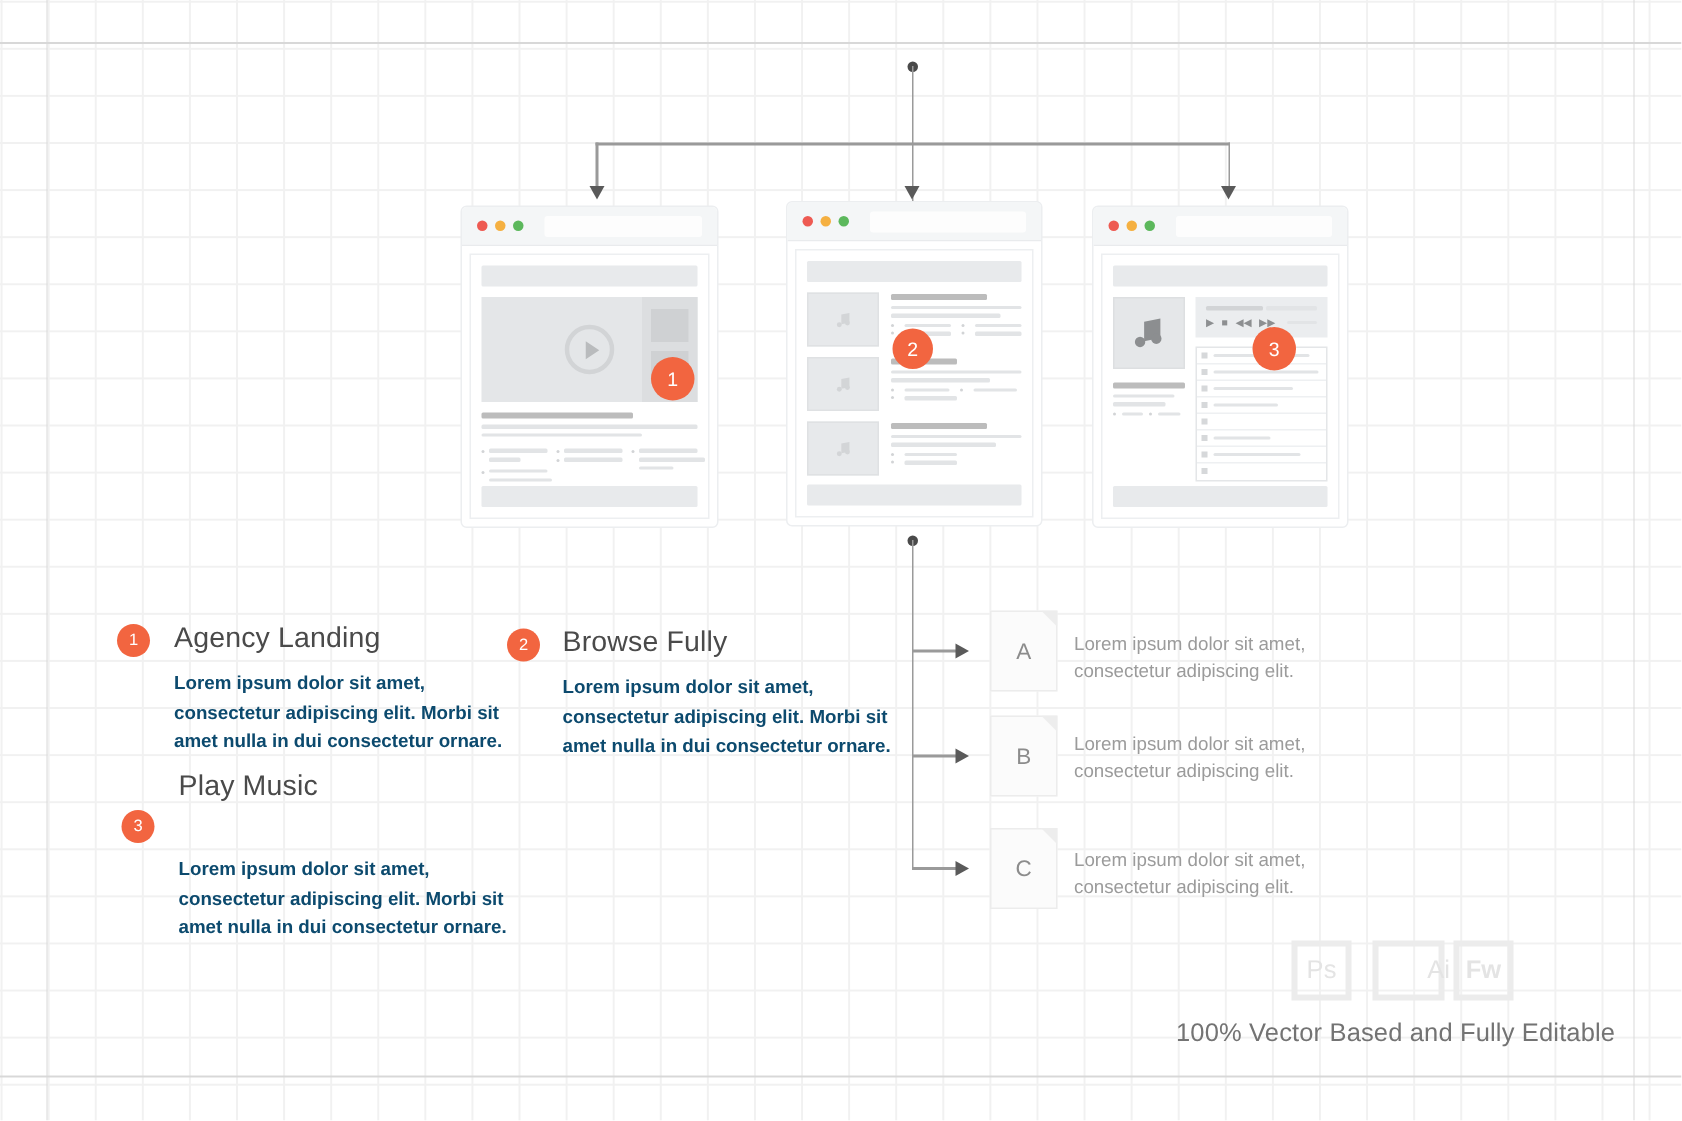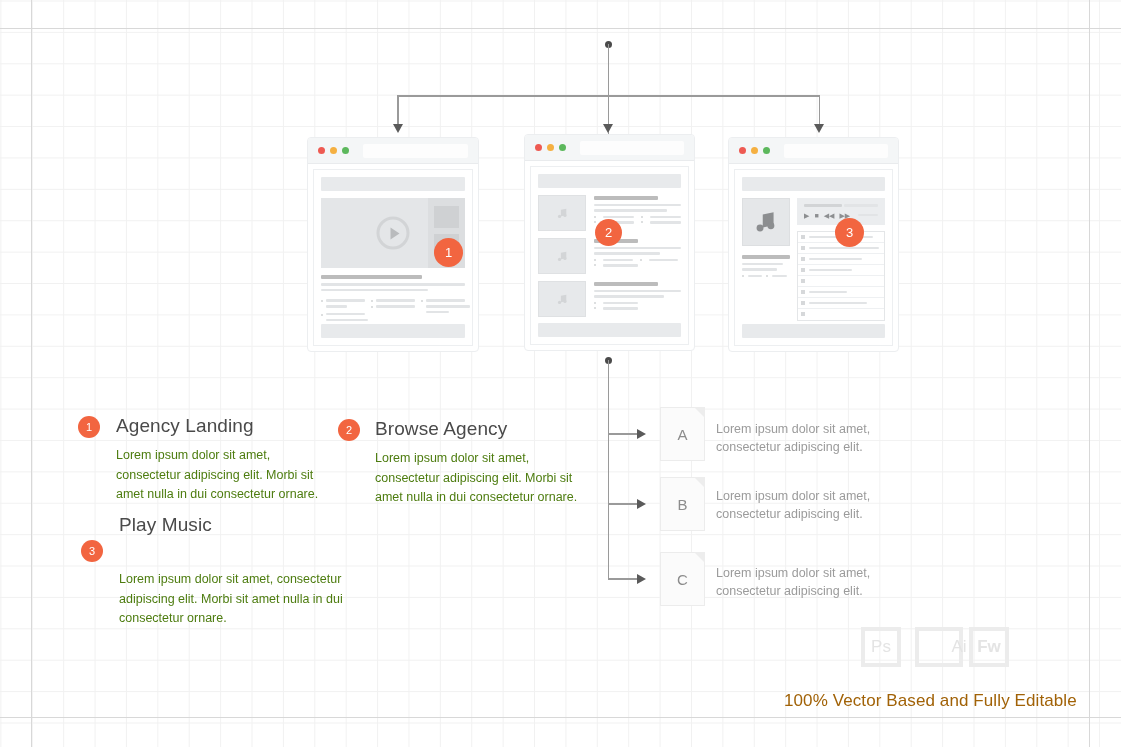--- a/index.html
+++ b/index.html
@@ -85,36 +85,36 @@
   .pico{width:4px;height:4px;background:#d6d8da;margin-right:4px;flex:none;}
 
   
   .badge{position:absolute;border-radius:50%;background:#f26540;color:#fff;
          display:flex;align-items:center;justify-content:center;
          font-size:13px;font-weight:400;}
   .badge-sm{width:22px;height:22px;font-size:11px;}
 
   
   .sec-title{font-size:19px;color:#4a4a4a;font-weight:400;letter-spacing:.1px;}
-  .sec-body{font-size:12.5px;color:#4d7c0f;line-height:1.56;font-weight:400;}
+  .sec-body{font-size:12.5px;color:#0c4a6e;line-height:1.56;font-weight:700;}
 
   
   .doc{position:absolute;width:45px;height:54px;background:#fbfbfb;
        border:1px solid #ececec;box-sizing:border-box;
        display:flex;align-items:center;justify-content:center;
        font-size:15px;color:#8c8c8c;}
   .doc-fold{position:absolute;right:-1px;top:-1px;width:11px;height:11px;
             background:#ededed;clip-path:polygon(0 0,100% 100%,100% 0);}
   .doc-text{font-size:12.5px;color:#9b9b9b;line-height:1.45;position:absolute;}
 
   
   .appicon{position:absolute;width:40px;height:40px;border:4px solid #ececec;
            box-sizing:border-box;display:flex;align-items:center;justify-content:center;
            font-size:17px;color:#e4e4e4;font-weight:400;}
-  .footer-text{position:absolute;font-size:17px;color:#a16207;letter-spacing:.1px;margin-top:12px;}
+  .footer-text{position:absolute;font-size:17px;color:#737373;letter-spacing:.1px;}
 </style>
 </head>
 <body>
 
 <div class="grid-minor"></div>
 <div class="grid-major"></div>
 
 <div class="dot" style="left:605px;top:41px;"></div>
 <div class="conn" style="left:607.5px;top:44px;width:1.5px;height:90px;"></div>
 <div class="conn" style="left:397px;top:95px;width:423px;height:1.5px;"></div>
@@ -364,21 +364,21 @@
 <div class="conn" style="left:607.5px;top:578px;width:32px;height:1.5px;"></div>
 <div class="arrow-r" style="left:637px;top:428.5px;"></div>
 <div class="arrow-r" style="left:637px;top:498.5px;"></div>
 <div class="arrow-r" style="left:637px;top:573.5px;"></div>
 
 <div class="badge badge-sm" style="left:78px;top:416px;">1</div>
 <div class="sec-title" style="position:absolute;left:116px;top:415px;width:240px;">Agency Landing</div>
 <div class="sec-body" style="position:absolute;left:116px;top:446px;width:222px;">Lorem ipsum dolor sit amet, consectetur adipiscing elit. Morbi sit amet nulla in dui consectetur ornare.</div>
 
 <div class="badge badge-sm" style="left:338px;top:419px;">2</div>
-<div class="sec-title" style="position:absolute;left:375px;top:418px;width:240px;">Browse Agency</div>
+<div class="sec-title" style="position:absolute;left:375px;top:418px;width:240px;">Browse Fully</div>
 <div class="sec-body" style="position:absolute;left:375px;top:449px;width:222px;">Lorem ipsum dolor sit amet, consectetur adipiscing elit. Morbi sit amet nulla in dui consectetur ornare.</div>
 
 <div class="badge badge-sm" style="left:81px;top:540px;">3</div>
 <div class="sec-title" style="position:absolute;left:119px;top:514px;width:240px;">Play Music</div>
 <div class="sec-body" style="position:absolute;left:119px;top:570px;width:240px;">Lorem ipsum dolor sit amet, consectetur adipiscing elit. Morbi sit amet nulla in dui consectetur ornare.</div>
 
 <div class="doc" style="left:660px;top:407px;">
   <span class="doc-fold"></span>
   <span>A</span>
 </div>

